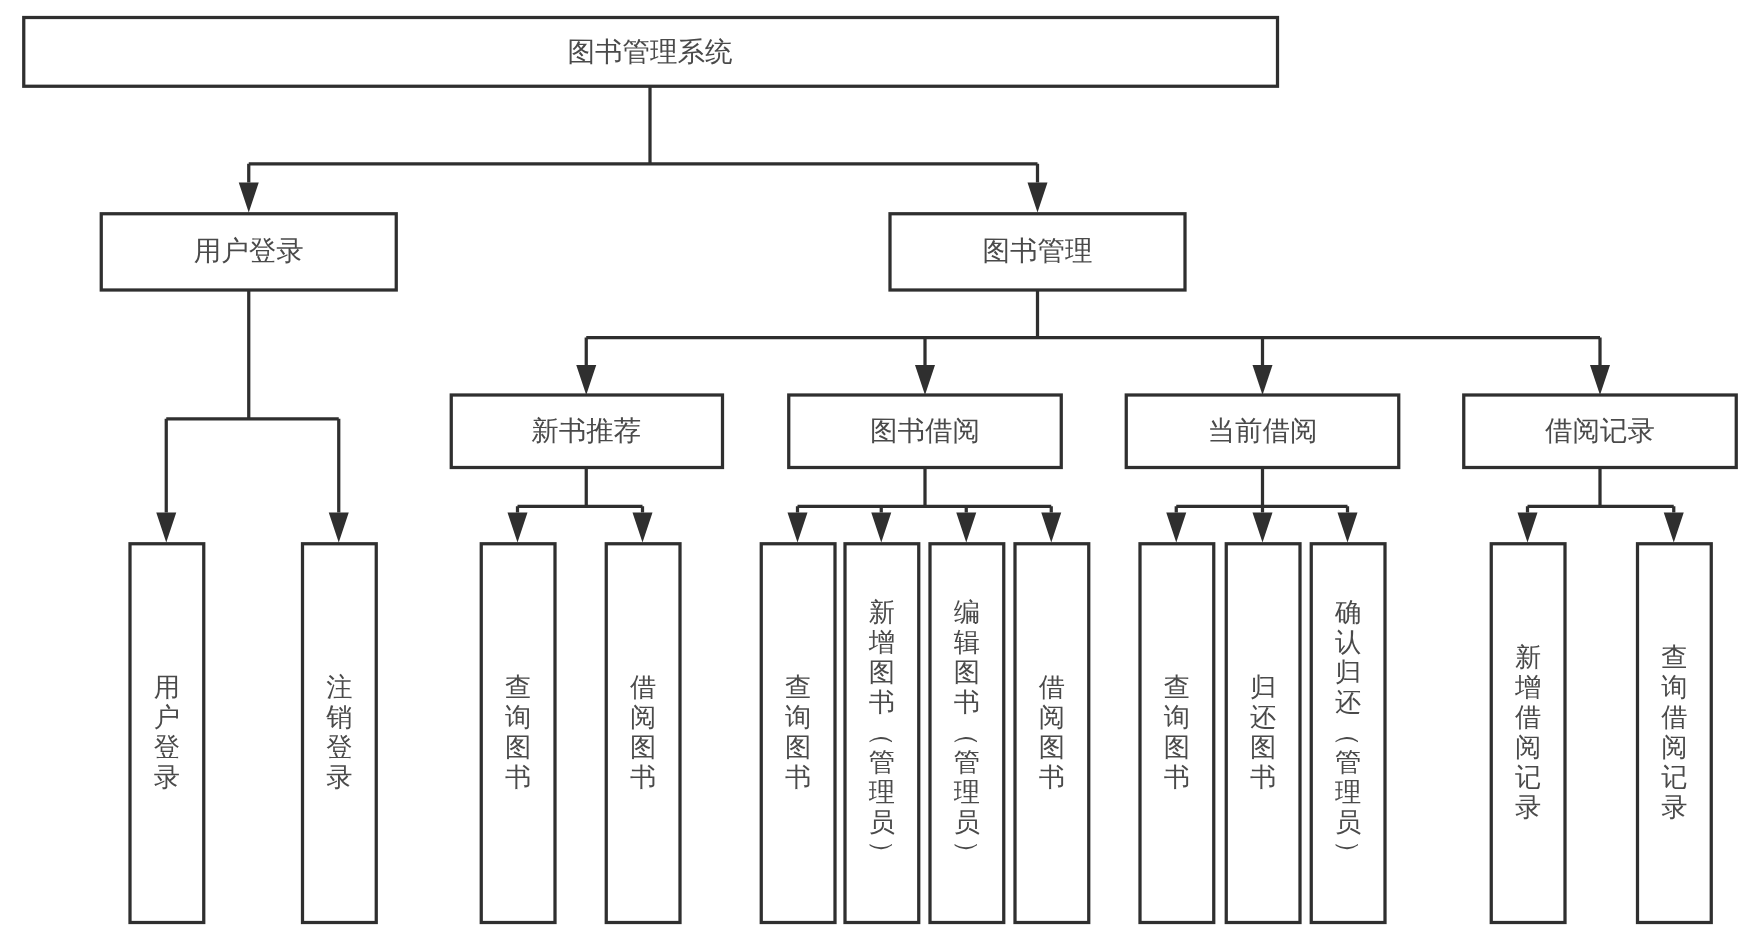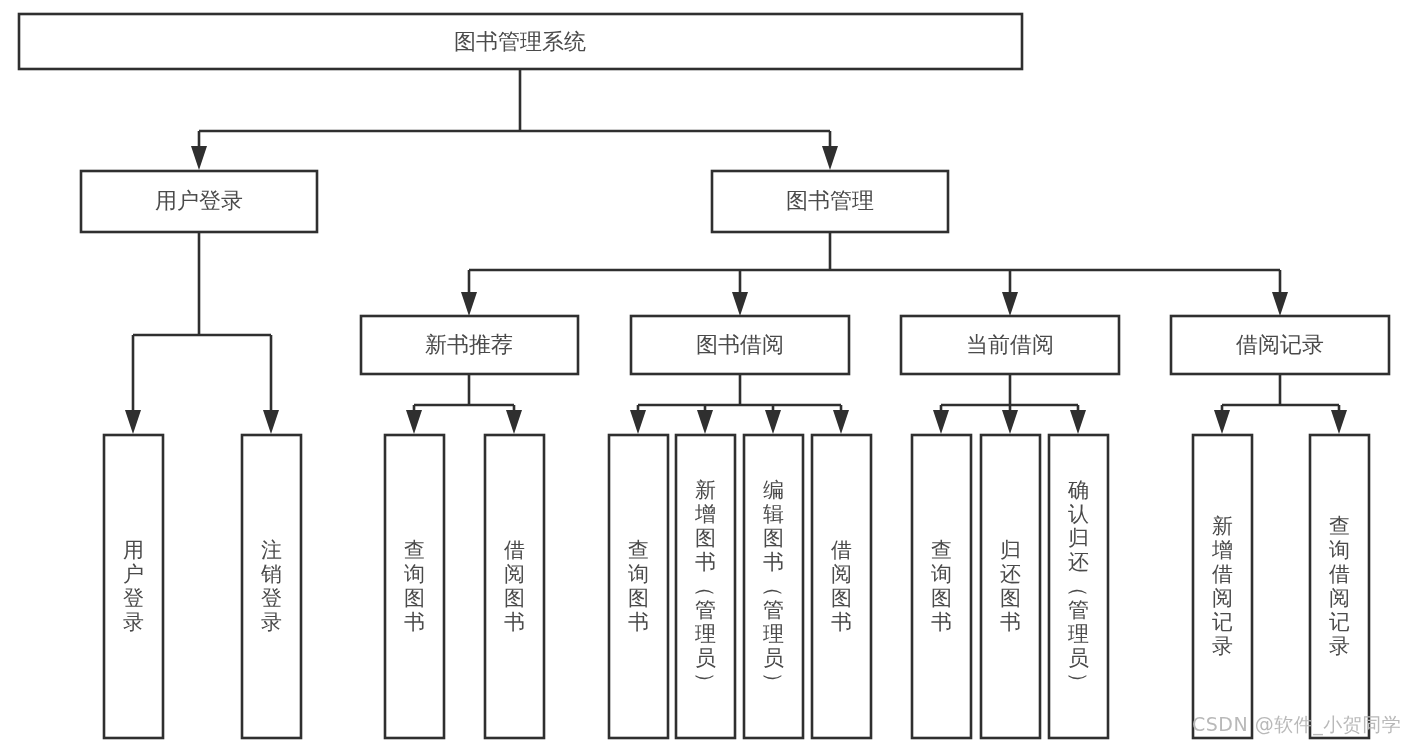--- a/index.html
+++ b/index.html
@@ -207,14 +207,13 @@
   <div class="node-label-v" style="left: 609px; top: 435px; width: 59px; height: 303px; padding-top: 105px;"><span class="ch" style="font-size: 21px; height: 21px; line-height: 21px; margin-bottom: 3px;">查</span><span class="ch" style="font-size: 21px; height: 21px; line-height: 21px; margin-bottom: 3px;">询</span><span class="ch" style="font-size: 21px; height: 21px; line-height: 21px; margin-bottom: 3px;">图</span><span class="ch" style="font-size: 21px; height: 21px; line-height: 21px; margin-bottom: 3px;">书</span></div>
   <div class="node-label-v" style="left: 676px; top: 435px; width: 59px; height: 303px; padding-top: 45px;"><span class="ch" style="font-size: 21px; height: 21px; line-height: 21px; margin-bottom: 3px;">新</span><span class="ch" style="font-size: 21px; height: 21px; line-height: 21px; margin-bottom: 3px;">增</span><span class="ch" style="font-size: 21px; height: 21px; line-height: 21px; margin-bottom: 3px;">图</span><span class="ch" style="font-size: 21px; height: 21px; line-height: 21px; margin-bottom: 3px;">书</span><span class="paren" style="font-size: 21px; height: 21px; line-height: 21px; margin-bottom: 3px;">（</span><span class="ch" style="font-size: 21px; height: 21px; line-height: 21px; margin-bottom: 3px;">管</span><span class="ch" style="font-size: 21px; height: 21px; line-height: 21px; margin-bottom: 3px;">理</span><span class="ch" style="font-size: 21px; height: 21px; line-height: 21px; margin-bottom: 3px;">员</span><span class="paren" style="font-size: 21px; height: 21px; line-height: 21px; margin-bottom: 3px;">）</span></div>
   <div class="node-label-v" style="left: 744px; top: 435px; width: 59px; height: 303px; padding-top: 45px;"><span class="ch" style="font-size: 21px; height: 21px; line-height: 21px; margin-bottom: 3px;">编</span><span class="ch" style="font-size: 21px; height: 21px; line-height: 21px; margin-bottom: 3px;">辑</span><span class="ch" style="font-size: 21px; height: 21px; line-height: 21px; margin-bottom: 3px;">图</span><span class="ch" style="font-size: 21px; height: 21px; line-height: 21px; margin-bottom: 3px;">书</span><span class="paren" style="font-size: 21px; height: 21px; line-height: 21px; margin-bottom: 3px;">（</span><span class="ch" style="font-size: 21px; height: 21px; line-height: 21px; margin-bottom: 3px;">管</span><span class="ch" style="font-size: 21px; height: 21px; line-height: 21px; margin-bottom: 3px;">理</span><span class="ch" style="font-size: 21px; height: 21px; line-height: 21px; margin-bottom: 3px;">员</span><span class="paren" style="font-size: 21px; height: 21px; line-height: 21px; margin-bottom: 3px;">）</span></div>
   <div class="node-label-v" style="left: 812px; top: 435px; width: 59px; height: 303px; padding-top: 105px;"><span class="ch" style="font-size: 21px; height: 21px; line-height: 21px; margin-bottom: 3px;">借</span><span class="ch" style="font-size: 21px; height: 21px; line-height: 21px; margin-bottom: 3px;">阅</span><span class="ch" style="font-size: 21px; height: 21px; line-height: 21px; margin-bottom: 3px;">图</span><span class="ch" style="font-size: 21px; height: 21px; line-height: 21px; margin-bottom: 3px;">书</span></div>
   <div class="node-label-v" style="left: 912px; top: 435px; width: 59px; height: 303px; padding-top: 105px;"><span class="ch" style="font-size: 21px; height: 21px; line-height: 21px; margin-bottom: 3px;">查</span><span class="ch" style="font-size: 21px; height: 21px; line-height: 21px; margin-bottom: 3px;">询</span><span class="ch" style="font-size: 21px; height: 21px; line-height: 21px; margin-bottom: 3px;">图</span><span class="ch" style="font-size: 21px; height: 21px; line-height: 21px; margin-bottom: 3px;">书</span></div>
   <div class="node-label-v" style="left: 981px; top: 435px; width: 59px; height: 303px; padding-top: 105px;"><span class="ch" style="font-size: 21px; height: 21px; line-height: 21px; margin-bottom: 3px;">归</span><span class="ch" style="font-size: 21px; height: 21px; line-height: 21px; margin-bottom: 3px;">还</span><span class="ch" style="font-size: 21px; height: 21px; line-height: 21px; margin-bottom: 3px;">图</span><span class="ch" style="font-size: 21px; height: 21px; line-height: 21px; margin-bottom: 3px;">书</span></div>
   <div class="node-label-v" style="left: 1049px; top: 435px; width: 59px; height: 303px; padding-top: 45px;"><span class="ch" style="font-size: 21px; height: 21px; line-height: 21px; margin-bottom: 3px;">确</span><span class="ch" style="font-size: 21px; height: 21px; line-height: 21px; margin-bottom: 3px;">认</span><span class="ch" style="font-size: 21px; height: 21px; line-height: 21px; margin-bottom: 3px;">归</span><span class="ch" style="font-size: 21px; height: 21px; line-height: 21px; margin-bottom: 3px;">还</span><span class="paren" style="font-size: 21px; height: 21px; line-height: 21px; margin-bottom: 3px;">（</span><span class="ch" style="font-size: 21px; height: 21px; line-height: 21px; margin-bottom: 3px;">管</span><span class="ch" style="font-size: 21px; height: 21px; line-height: 21px; margin-bottom: 3px;">理</span><span class="ch" style="font-size: 21px; height: 21px; line-height: 21px; margin-bottom: 3px;">员</span><span class="paren" style="font-size: 21px; height: 21px; line-height: 21px; margin-bottom: 3px;">）</span></div>
   <div class="node-label-v" style="left: 1193px; top: 435px; width: 59px; height: 303px; padding-top: 81px;"><span class="ch" style="font-size: 21px; height: 21px; line-height: 21px; margin-bottom: 3px;">新</span><span class="ch" style="font-size: 21px; height: 21px; line-height: 21px; margin-bottom: 3px;">增</span><span class="ch" style="font-size: 21px; height: 21px; line-height: 21px; margin-bottom: 3px;">借</span><span class="ch" style="font-size: 21px; height: 21px; line-height: 21px; margin-bottom: 3px;">阅</span><span class="ch" style="font-size: 21px; height: 21px; line-height: 21px; margin-bottom: 3px;">记</span><span class="ch" style="font-size: 21px; height: 21px; line-height: 21px; margin-bottom: 3px;">录</span></div>
   <div class="node-label-v" style="left: 1310px; top: 435px; width: 59px; height: 303px; padding-top: 81px;"><span class="ch" style="font-size: 21px; height: 21px; line-height: 21px; margin-bottom: 3px;">查</span><span class="ch" style="font-size: 21px; height: 21px; line-height: 21px; margin-bottom: 3px;">询</span><span class="ch" style="font-size: 21px; height: 21px; line-height: 21px; margin-bottom: 3px;">借</span><span class="ch" style="font-size: 21px; height: 21px; line-height: 21px; margin-bottom: 3px;">阅</span><span class="ch" style="font-size: 21px; height: 21px; line-height: 21px; margin-bottom: 3px;">记</span><span class="ch" style="font-size: 21px; height: 21px; line-height: 21px; margin-bottom: 3px;">录</span></div>
 
-  <div class="watermark">CSDN @软件_小贺同学</div>
 </div>
 
 </body></html>

